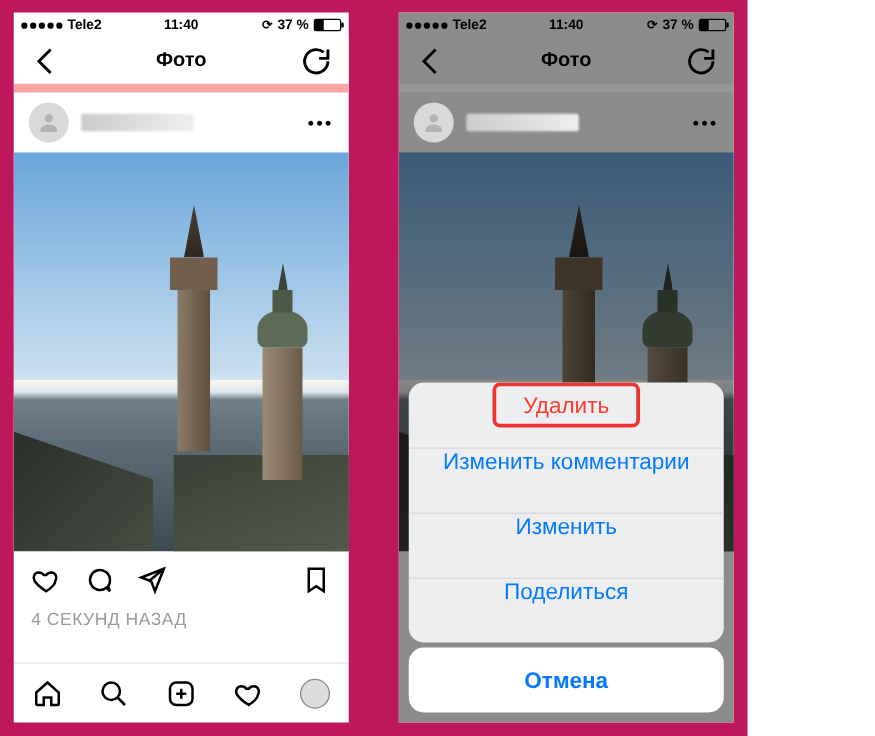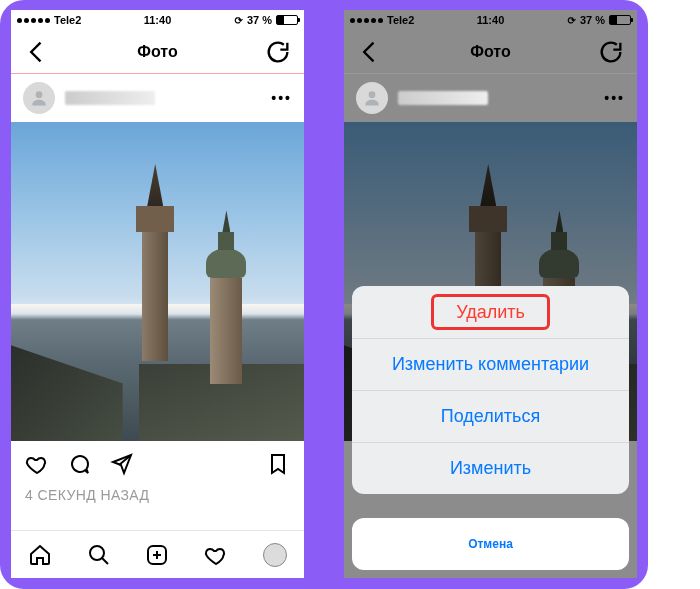--- a/index.html
+++ b/index.html
@@ -1,35 +1,35 @@
 <!DOCTYPE html>
 <html><head>
 <meta charset="utf-8">
 <style>
   * { margin: 0; padding: 0; box-sizing: border-box; }
   body { font-family: -apple-system, "Helvetica Neue", Arial, sans-serif; background: #fff; }
-  .canvas { width: 648px; height: 589px; display: flex; gap: 40px; background: #8b5cf6; padding: 10px 11px; border-radius: 24px; }
+  .canvas { width: 598px; height: 589px; display: flex; gap: 40px; background: #be185d; padding: 10px 11px; }
   .phone { width: 319px; height: 568px; background: #fff; position: relative; display:flex; flex-direction:column; overflow:hidden; }
   .phone.right-dim::before {
     content:""; position:absolute; inset:0; background:rgba(0,0,0,0.45); z-index:5;
   }
 
   
   .status { height:20px; display:flex; align-items:center; justify-content:space-between; padding:0 6px; font-size:11px; font-weight:600; color:#000; position:relative; z-index:10;}
   .status .left, .status .right { display:flex; align-items:center; gap:4px; }
   .dots { display:flex; gap:2px; }
   .dots span { width:5px; height:5px; border-radius:50%; background:#000; display:block; }
   .status .center { position:absolute; left:50%; transform:translateX(-50%); }
   .battery { width:22px; height:10px; border:1px solid #000; border-radius:2px; position:relative; }
   .battery::after { content:""; position:absolute; right:-3px; top:2px; width:2px; height:4px; background:#000; border-radius:0 1px 1px 0; }
   .battery i { display:block; height:100%; width:37%; background:#000; }
   .lock-mini { font-size:10px; }
 
   
-  .nav { height:44px; display:flex; align-items:center; justify-content:space-between; padding:0 12px; border-bottom:1px solid #fca5a5; position:relative; z-index:10; background:#fff;}
+  .nav { height:44px; display:flex; align-items:center; justify-content:space-between; padding:0 12px; border-bottom:7px solid #fca5a5; position:relative; z-index:10; background:#fff;}
   .phone.right-dim .nav { background:transparent; border-bottom-color:rgba(255,255,255,0.1); }
   .nav .title { position:absolute; left:50%; transform:translateX(-50%); font-size:16px; font-weight:600; }
   .nav .icon { width:28px; height:28px; display:flex; align-items:center; justify-content:center; }
 
   
   .post-head { height:48px; display:flex; align-items:center; padding:0 12px; gap:10px; position:relative; z-index:10;}
   .avatar { width:32px; height:32px; border-radius:50%; background:#d9d9d9; display:flex; align-items:center; justify-content:center; }
   .avatar svg { width:20px; height:20px; }
   .uname-blur { width:90px; height:14px; background:linear-gradient(90deg,#ccc,#eee); border-radius:2px; filter:blur(1px); }
   .more { margin-left:auto; font-weight:700; letter-spacing:2px; font-size:14px; }
@@ -57,24 +57,24 @@
   .timestamp { padding:0 14px; font-size:14px; color:#9a9a9a; letter-spacing:0.4px; }
 
   
   .tabbar { margin-top:auto; height:48px; border-top:1px solid #e6e6e6; display:flex; justify-content:space-around; align-items:center; }
   .tabbar .ico { width:24px; height:24px; }
   .prof-circle { width:24px; height:24px; border:1px solid #888; border-radius:50%; background:#dcdcdc; }
 
   
   .sheet-wrap { position:absolute; left:0; right:0; bottom:0; z-index:20; padding:8px; }
   .sheet { background:#eceef0; border-radius:12px; overflow:hidden; }
-  .sheet .opt { height:52px; display:flex; align-items:center; justify-content:center; font-size:18px; font-weight:400; border-top:1px solid #d5d7da; }
+  .sheet .opt { height:52px; display:flex; align-items:flex-start; justify-content:center; font-size:18px; font-weight:400; border-top:1px solid #d5d7da; }
   .sheet .opt:first-child { border-top:none; }
   .sheet .opt.blue { color:#0579ff; }
-  .cancel { margin-top:24px; background:#fff; border-radius:12px; height:52px; display:flex; align-items:center; justify-content:center; font-size:12px; font-weight:600; color:#0579ff; }
+  .cancel { margin-top:4px; background:#fff; border-radius:12px; height:52px; display:flex; align-items:center; justify-content:center; font-size:18px; font-weight:600; color:#0579ff; }
   .highlight-box { border:3px solid #e33; border-radius:6px; padding:0 22px; display:inline-flex; align-items:center; height:36px; }
 
   svg { display:block; }
 </style>
 </head>
 <body>
 
 <div class="canvas">
 
   <div class="phone">
@@ -265,20 +265,20 @@
     </div>
 
     <div class="sheet-wrap">
       <div class="sheet">
         <div class="opt">
           <span class="highlight-box">
             <span class="red" style="color:#ff3b30">Удалить</span>
           </span>
         </div>
         <div class="opt blue">Изменить комментарии</div>
+        <div class="opt blue">Изменить</div>
         <div class="opt blue">Поделиться</div>
-        <div class="opt blue">Изменить</div>
       </div>
       <div class="cancel">Отмена</div>
     </div>
   </div>
 
 </div>
 
 </body></html>

